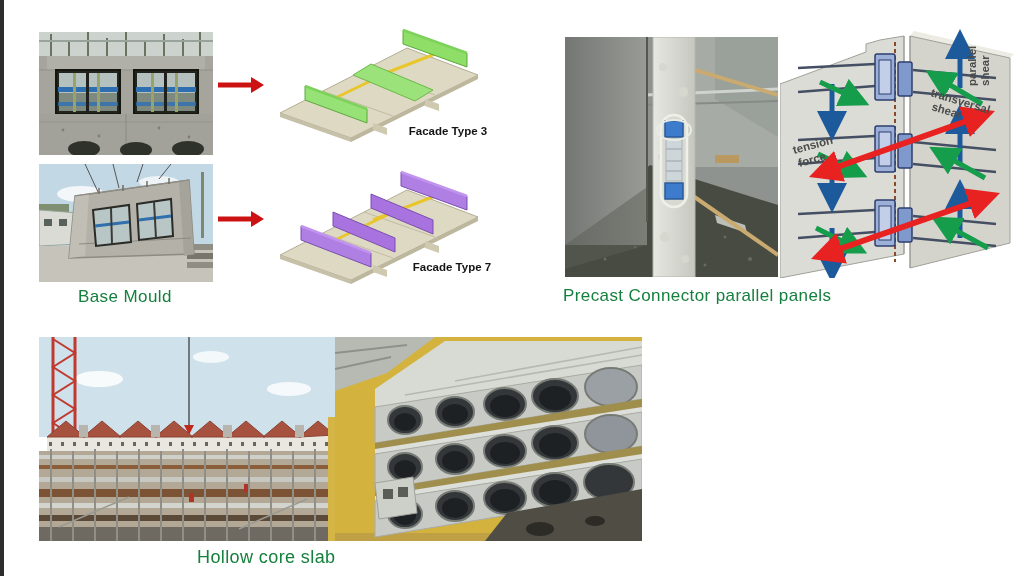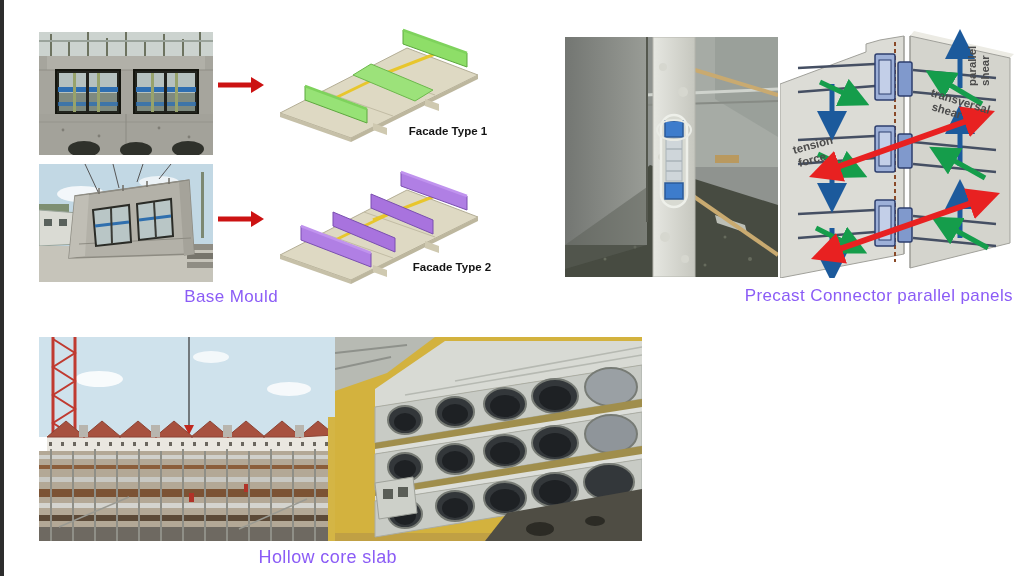--- a/index.html
+++ b/index.html
@@ -1,20 +1,20 @@
 <!DOCTYPE html>
 <html><head>
 <meta charset="utf-8">
 <style>
   html,body{margin:0;padding:0;background:#ffffff;}
   .slide{position:relative;width:1024px;height:576px;background:#ffffff;overflow:hidden;
          font-family:"Liberation Sans", sans-serif;}
   .edge-bar{position:absolute;left:0;top:0;width:4px;height:576px;background:#2d2d2d;}
   .abs{position:absolute;}
-  .caption{position:absolute;color:#8b5cf6;font-size:17px;letter-spacing:.4px;text-align:right;}
+  .caption{position:absolute;color:#15803d;font-size:17px;letter-spacing:.4px;text-align:left;}
   .facade-label{position:absolute;color:#141414;font-size:11.5px;font-weight:bold;text-align:center;
                 font-family:"Liberation Sans", sans-serif;}
   svg{display:block;}
   .dlabel{font-family:"Liberation Sans", sans-serif;font-size:11.5px;font-weight:600;fill:#4b4b4b;}
 </style>
 </head>
 <body>
 
 <div class="slide">
   <div class="edge-bar"></div>
@@ -138,40 +138,40 @@
       <polygon points="98,102 112,107 112,100 98,95" fill="#cfc9b0"></polygon>
       <polygon points="150,78 164,83 164,76 150,71" fill="#cfc9b0"></polygon>
       <line x1="52" y1="74" x2="114" y2="44" stroke="#e8c62c" stroke-width="3"></line>
       <line x1="98" y1="50" x2="160" y2="26" stroke="#e8c62c" stroke-width="3"></line>
       <polygon points="78,47 140,73 158,62 96,36" fill="#9ce27a" stroke="#6cb84c" stroke-width="1"></polygon>
       <polygon points="30,72 92,95 92,81 30,58" fill="#97e276" stroke="#5da83e" stroke-width="1"></polygon>
       <line x1="30" y1="58" x2="92" y2="81" stroke="#7ed25c" stroke-width="2.5"></line>
       <polygon points="128,16 192,39 192,25 128,2" fill="#8ede68" stroke="#5da83e" stroke-width="1"></polygon>
       <line x1="128" y1="2" x2="192" y2="25" stroke="#7ed25c" stroke-width="2.5"></line>
     </svg>
-    <div class="facade-label" style="left:402px;top:125px;width:92px">Facade Type 1</div>
+    <div class="facade-label" style="left:402px;top:125px;width:92px">Facade Type 3</div>
 
     <svg class="abs" style="left:275px;top:170px" width="214" height="116" viewBox="0 0 214 116">
       <polygon points="5,85 76,110 203,47 132,20" fill="#ded9c3" stroke="#b4ae96" stroke-width="1"></polygon>
       <polygon points="5,85 76,110 76,114 5,89" fill="#c6c0a8"></polygon>
       <polygon points="76,110 203,47 203,51 76,114" fill="#bdb79e"></polygon>
       <line x1="47" y1="63" x2="118" y2="88" stroke="#c2bca4" stroke-width="1"></line>
       <line x1="89" y1="42" x2="160" y2="67" stroke="#c2bca4" stroke-width="1"></line>
       <polygon points="98,102 112,107 112,100 98,95" fill="#cfc9b0"></polygon>
       <polygon points="150,78 164,83 164,76 150,71" fill="#cfc9b0"></polygon>
       <line x1="52" y1="74" x2="114" y2="44" stroke="#e8c62c" stroke-width="3"></line>
       <line x1="98" y1="50" x2="160" y2="26" stroke="#e8c62c" stroke-width="3"></line>
       <polygon points="58,56 120,82 120,68 58,42" fill="#a873de" stroke="#7a4fb0" stroke-width="1"></polygon>
       <polygon points="96,38 158,64 158,50 96,24" fill="#a873de" stroke="#7a4fb0" stroke-width="1"></polygon>
       <polygon points="26,70 96,97 96,83 26,56" fill="#b07fe4" stroke="#7a4fb0" stroke-width="1"></polygon>
       <line x1="26" y1="56" x2="96" y2="83" stroke="#c093ee" stroke-width="2.5"></line>
       <polygon points="126,16 192,40 192,26 126,2" fill="#b07fe4" stroke="#7a4fb0" stroke-width="1"></polygon>
       <line x1="126" y1="2" x2="192" y2="26" stroke="#c093ee" stroke-width="2.5"></line>
     </svg>
-    <div class="facade-label" style="left:406px;top:261px;width:92px">Facade Type 2</div>
+    <div class="facade-label" style="left:406px;top:261px;width:92px">Facade Type 7</div>
 
     <div class="caption" style="left:78px;top:287px;width:200px">Base Mould</div>
   </div>
 
   <div>
 
     <svg class="abs" style="left:565px;top:37px" width="213" height="240" viewBox="0 0 213 240">
       <defs>
         <linearGradient id="p3wall" x1="0" y1="0" x2="1" y2="0">
           <stop offset="0" stop-color="#737672"></stop>

